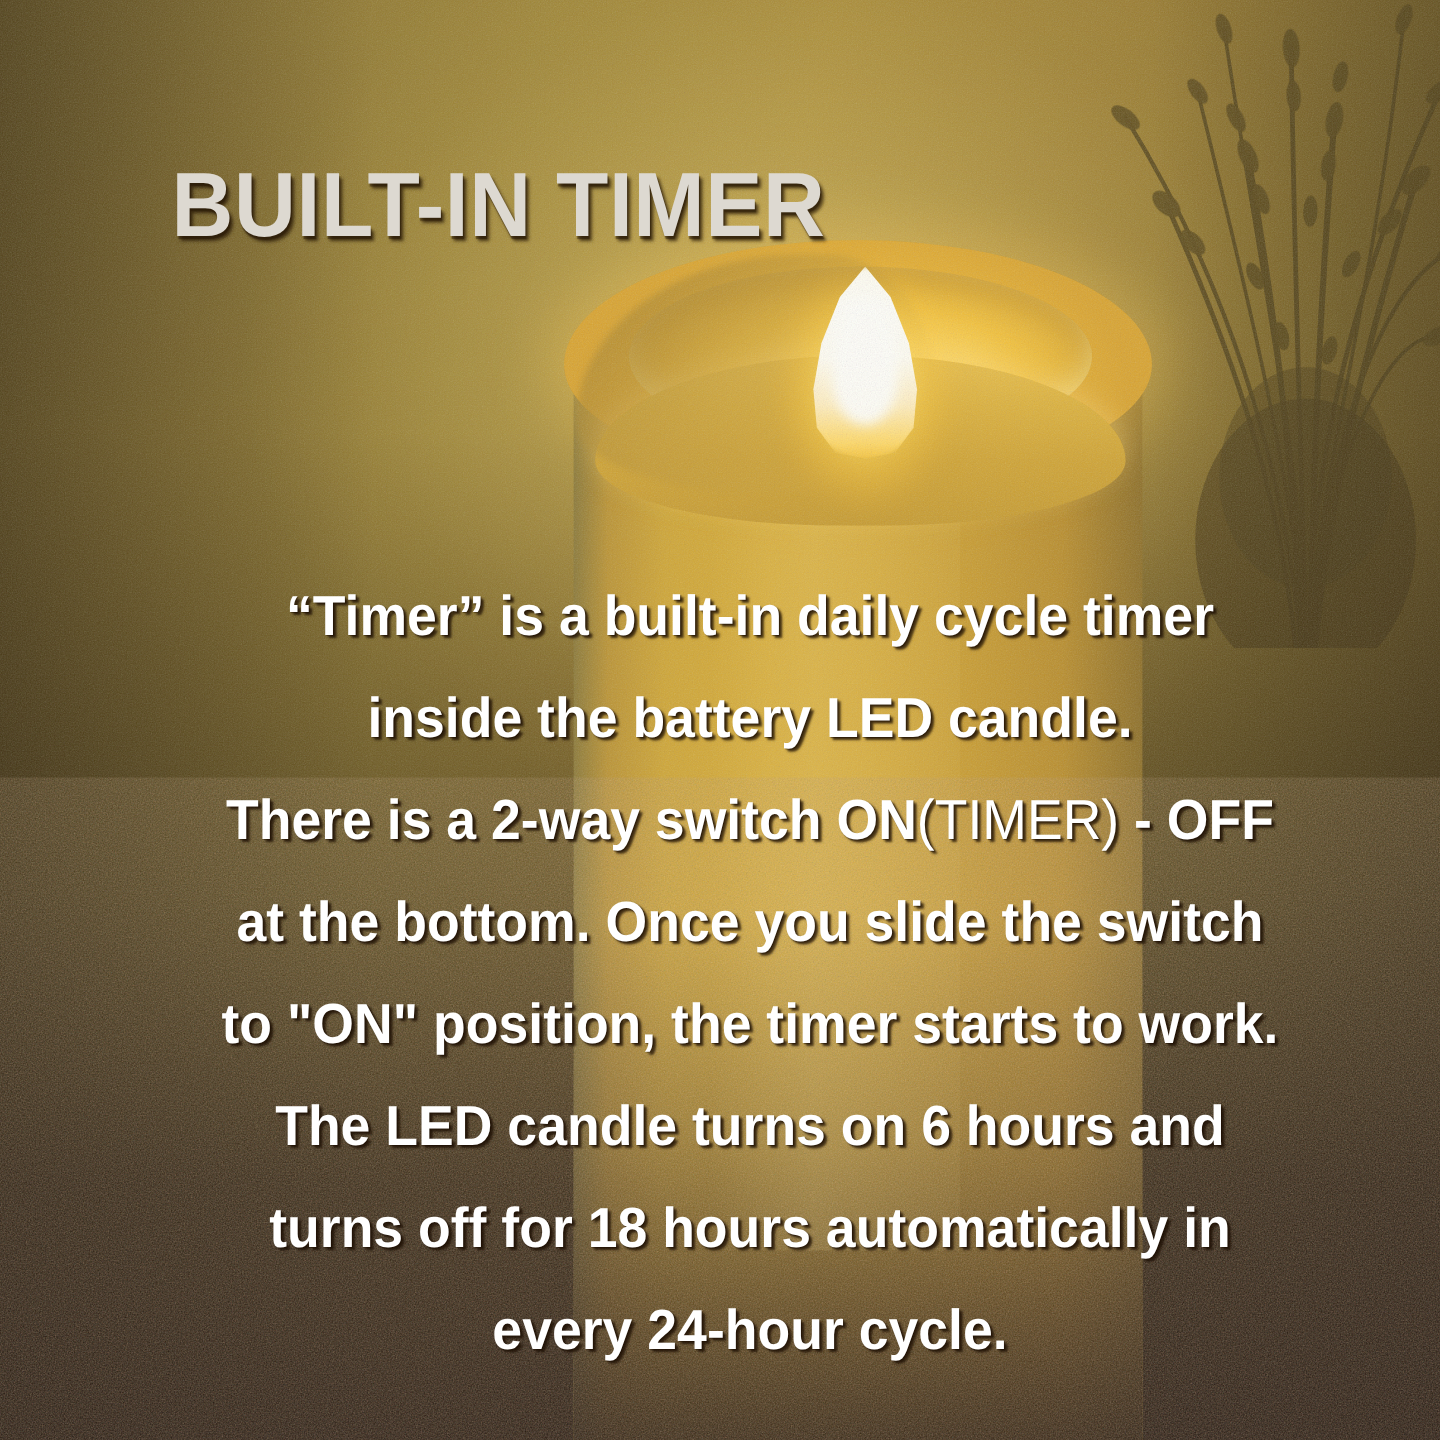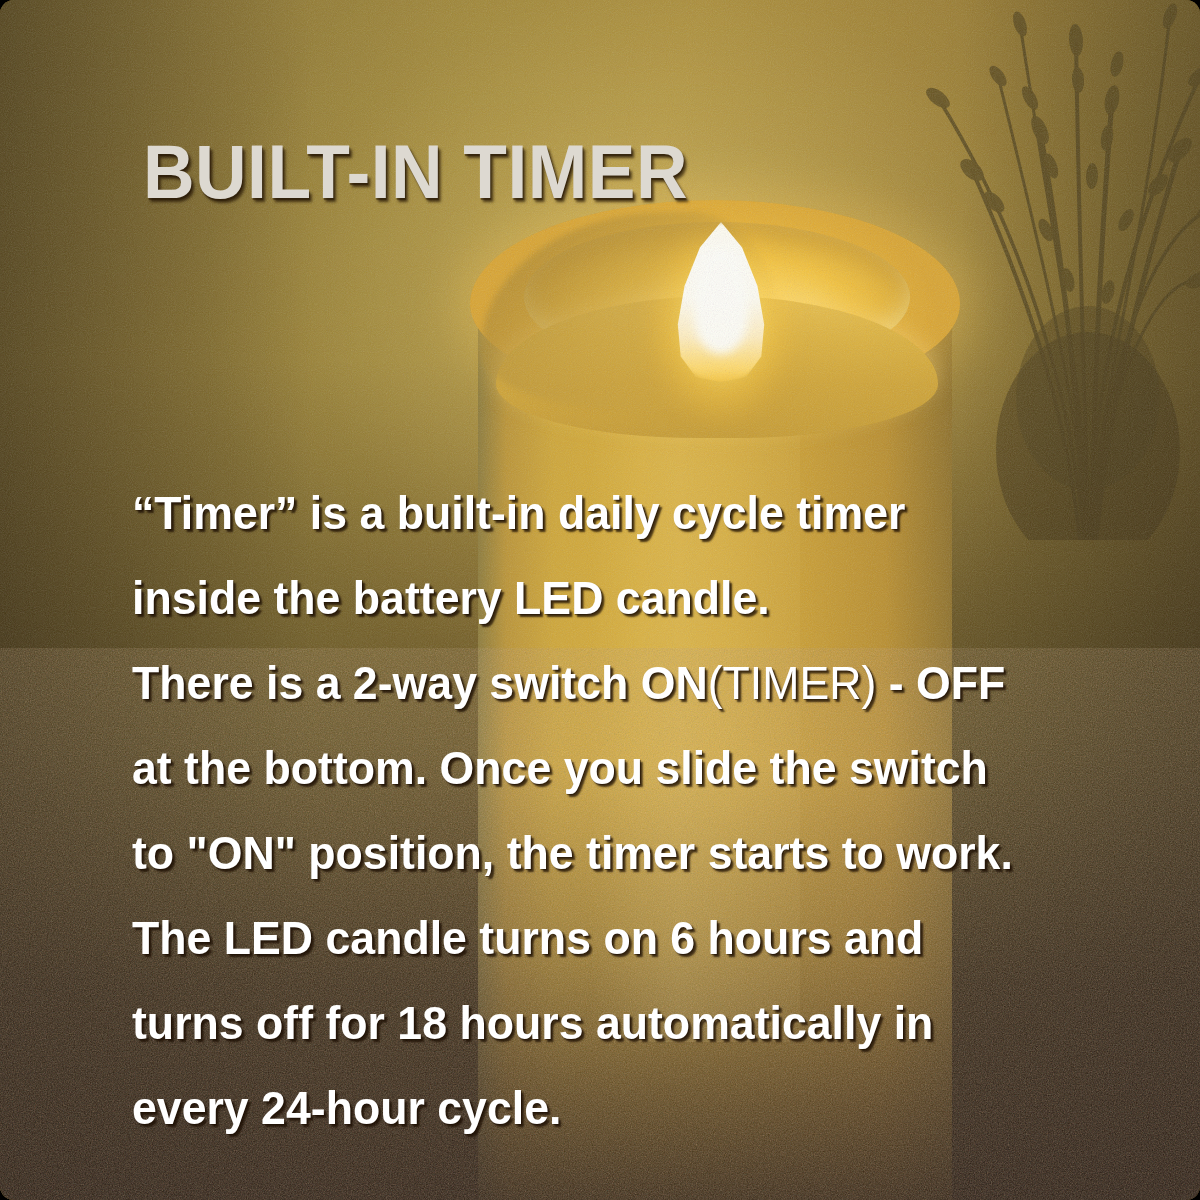--- a/index.html
+++ b/index.html
@@ -9,21 +9,20 @@
     background:#000;
     font-family:"Liberation Sans", sans-serif;
     overflow:hidden;
   }
 
   #scene {
     position:relative;
     width:1200px; height:1200px;
     overflow:hidden;
     background:#5d4a22;
-    border-radius:14px;
   }
 
   
   .bg-base {
     position:absolute; inset:0;
     background:
       linear-gradient(to bottom,
         rgba(0,0,0,0.00) 0%,
         rgba(0,0,0,0.04) 30%,
         rgba(12,6,2,0.42) 62%,
@@ -227,22 +226,23 @@
     transform:scaleX(0.94);
     transform-origin:left center;
     text-shadow:
       3px 4px 3px rgba(38,22,6,0.72),
       1px 2px 1px rgba(38,22,6,0.55);
     white-space:nowrap;
   }
 
   .body-copy {
     position:absolute;
-    left:132px; top:470px;
+    left:150px; top:470px;
     width:1000px;
+    text-align:center;
   }
   .body-line {
     font-size:47px;
     font-weight:700;
     line-height:85px;
     color:#ffffff;
     font-family:"Liberation Sans Narrow", "Liberation Sans", sans-serif;
     transform:scaleX(0.95);
     transform-origin:left center;
     white-space:nowrap;

